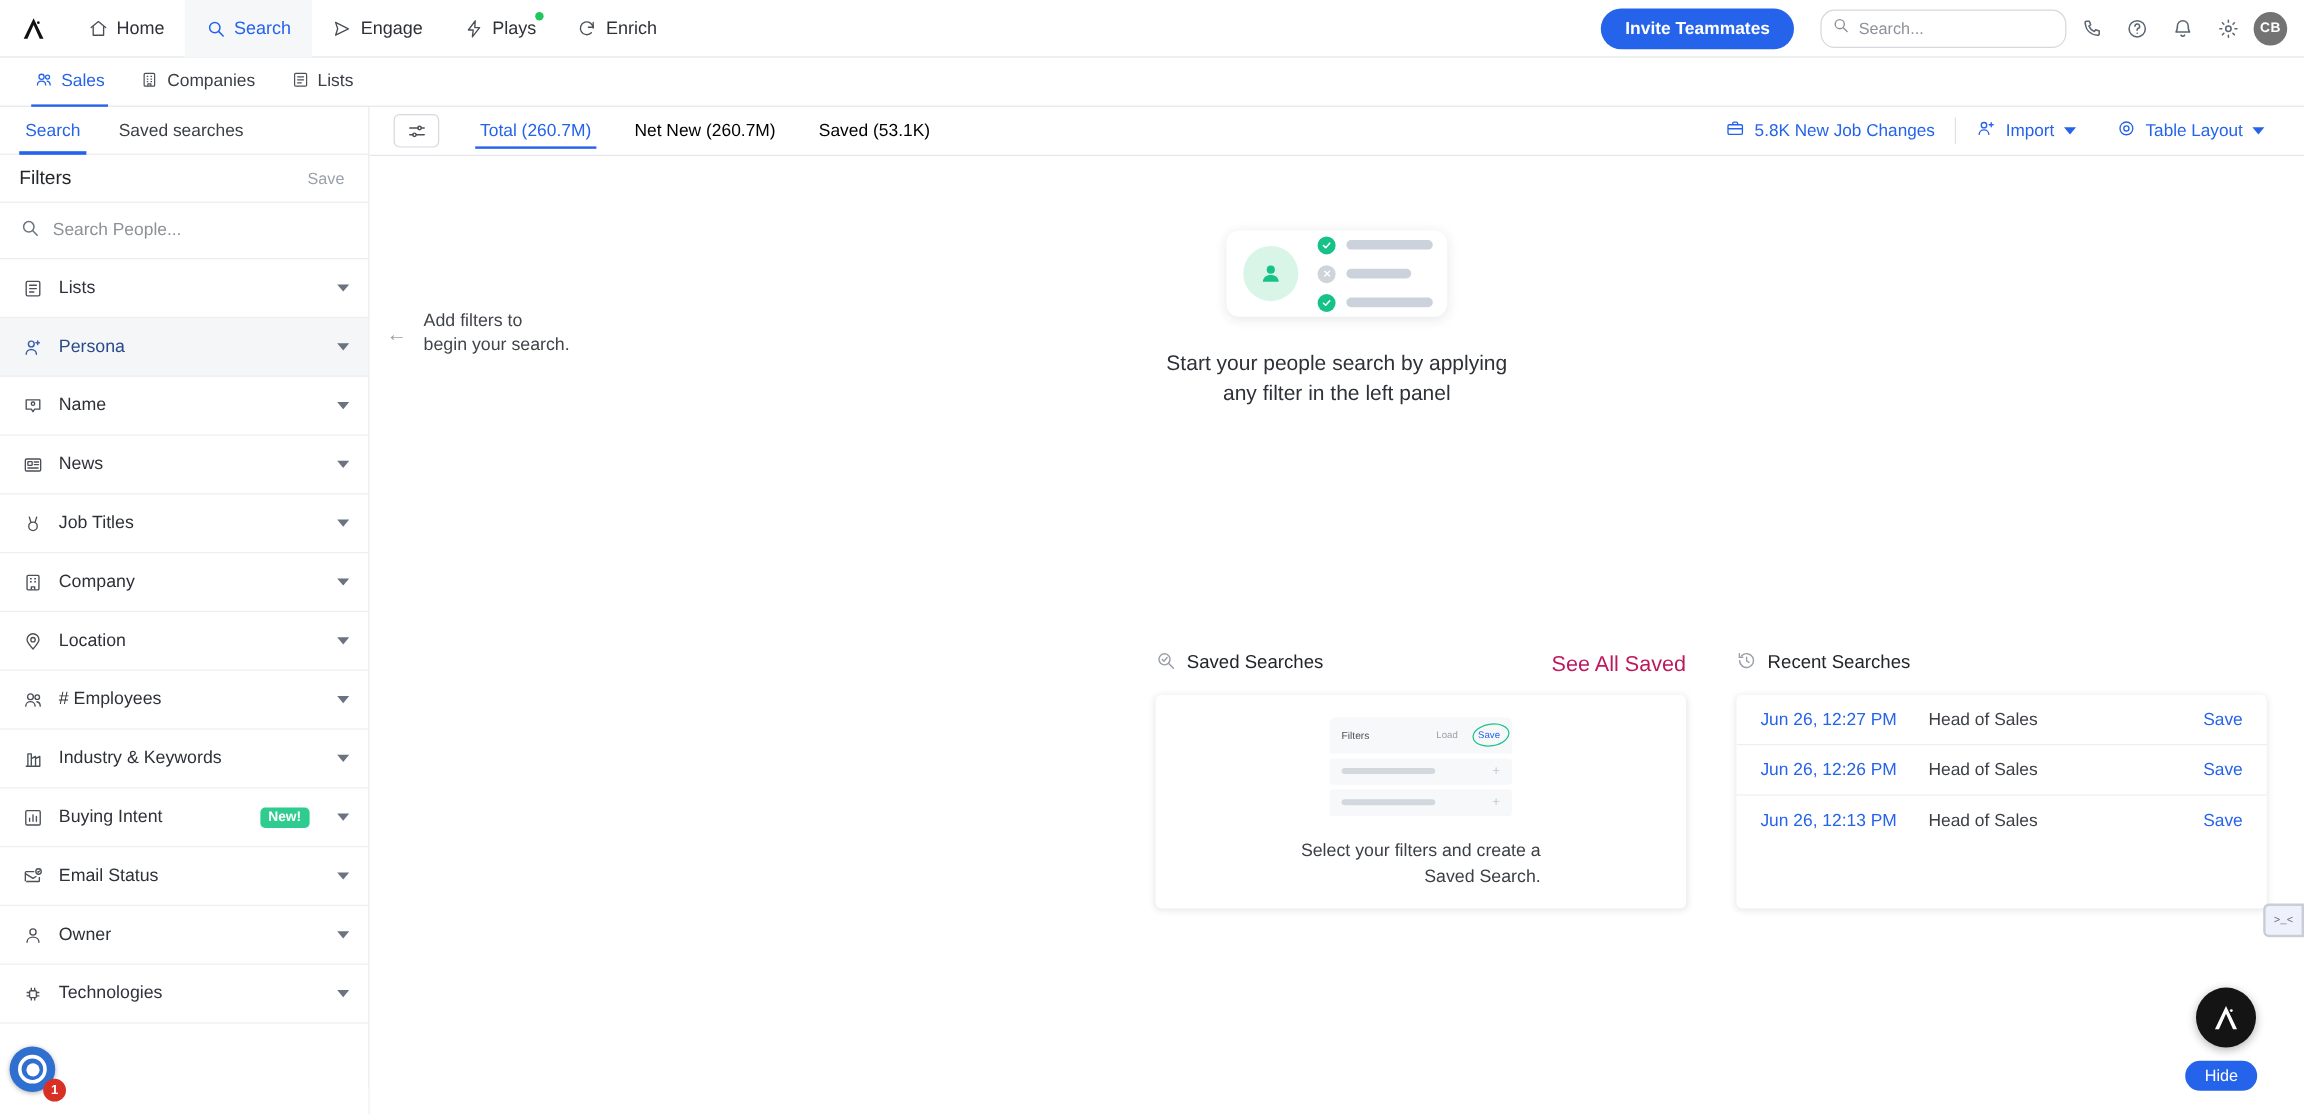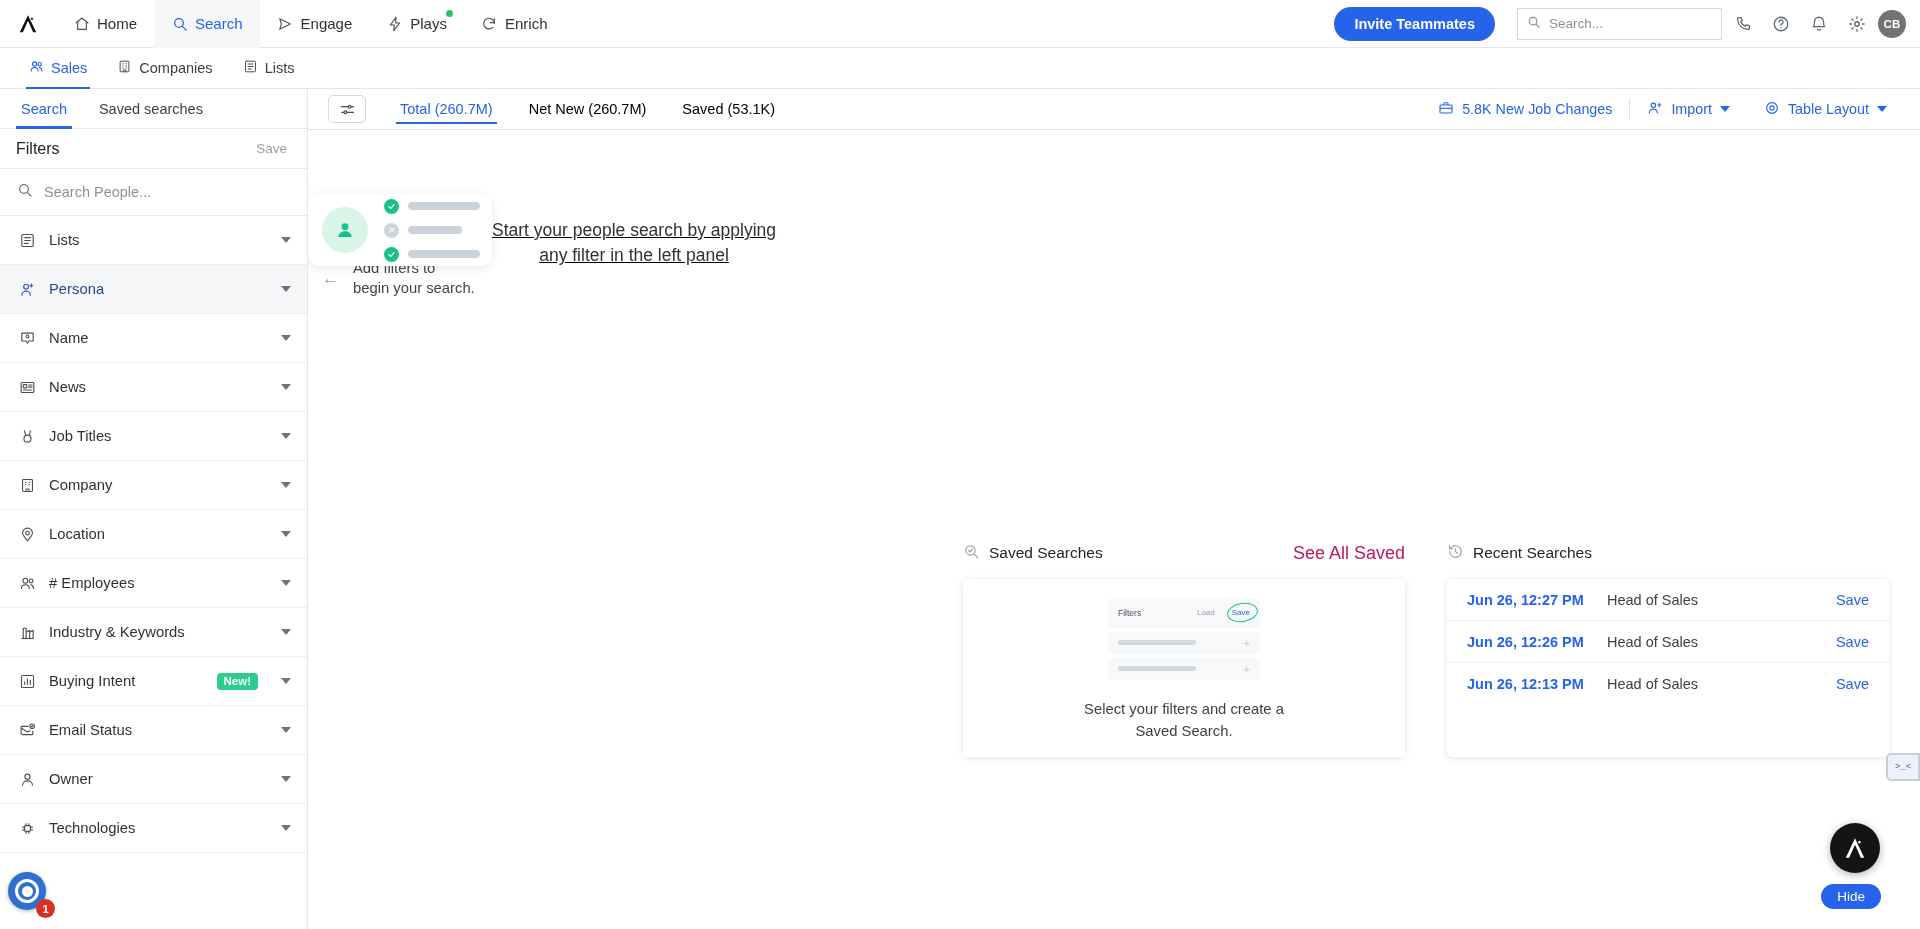--- a/index.html
+++ b/index.html
@@ -39,21 +39,21 @@
     margin-left: auto; display: flex; align-items: center; gap: 4px; padding-right: 14px;
   }
   .invite-btn {
     background: #2563eb; color: #fff; border: none; border-radius: 20px;
     font-size: 14.5px; font-weight: bold; padding: 9px 20px; cursor: pointer;
     font-family: inherit; white-space: nowrap;
   }
   .search-box {
     display: flex; align-items: center; gap: 8px;
     width: 205px; height: 32px; margin-left: 18px;
-    border: 1px solid #d5d8dd; border-radius: 0; padding: 0 9px; background:#fff;
+    border: 1px solid #d5d8dd; border-radius: 12px; padding: 0 9px; background:#fff;
   }
   .search-box input {
     border: none; outline: none; font-size: 13.5px; color: #3b3f46;
     font-family: inherit; width: 100%; background: transparent;
   }
   .search-box input::placeholder { color: #8c9097; }
   .icon-btn {
     width: 34px; height: 34px; display: flex; align-items: center; justify-content: center;
     cursor: pointer; border-radius: 4px;
   }
@@ -191,21 +191,21 @@
 
   .add-filters-hint {
     position: absolute; left: 14px; top: 128px; display: flex; align-items: center; gap: 14px;
     color: #40444b; font-size: 14.8px; line-height: 1.37;
   }
   .arrow-left { color: #9aa0a8; font-size: 17px; }
 
   
   .empty-wrap {
     position: absolute; left: 0; right: 0; top: 62px; display: flex;
-    flex-direction: row; align-items: center; text-decoration: underline;
+    flex-direction: column; align-items: center;
   }
   .illus-card {
     width: 184px; height: 72px; background: #fff; border-radius: 11px;
     box-shadow: 0 2px 10px rgba(30,40,60,.10); display: flex; align-items: center;
     padding: 0 14px; gap: 16px;
   }
   .illus-avatar {
     width: 46px; height: 46px; border-radius: 50%; background: #d9f5e8;
     display: flex; align-items: center; justify-content: center; flex: none;
   }
@@ -252,28 +252,28 @@
     position: absolute; right: 2px; top: 5px; width: 31px; height: 19px;
     border: 1.6px solid #17c288; border-radius: 50%; transform: rotate(-9deg);
   }
   .mini-bar-row {
     height: 22px; background: #f7f8fa; margin-top: 4px; border-radius: 3px;
     display: flex; align-items: center; padding: 0 10px;
   }
   .mini-bar { width: 78px; height: 5px; border-radius: 3px; background: #d3d8de; }
   .mini-plus { margin-left: auto; color: #c3c8cf; font-size: 11px; }
   .saved-empty-text {
-    margin-top: 18px; text-align: center; font-size: 14.8px; color: #3b3f46; line-height: 1.5;
+    margin-top: 18px; text-align: right; font-size: 14.8px; color: #3b3f46; line-height: 1.5;
   }
   .recent-row {
     display: flex; align-items: center; height: 42px; padding: 0 20px;
     border-bottom: 1px solid #eceef1; font-size: 14.5px;
   }
   .recent-row:last-child { border-bottom: none; }
-  .recent-time { color: #2563eb; width: 140px; font-weight: bold; }
+  .recent-time { color: #2563eb; width: 140px; font-weight: normal; }
   .recent-q { color: #3b3f46; flex: 1; }
   .recent-save { color: #2563eb; cursor: pointer; }
 
   
   .fab-logo {
     position: absolute; right: 40px; bottom: 56px; width: 50px; height: 50px;
     border-radius: 50%; background: #141414; display: flex; align-items: center; justify-content: center;
     cursor: pointer; box-shadow: 0 2px 8px rgba(0,0,0,.3); z-index: 40;
   }
   .hide-btn {

